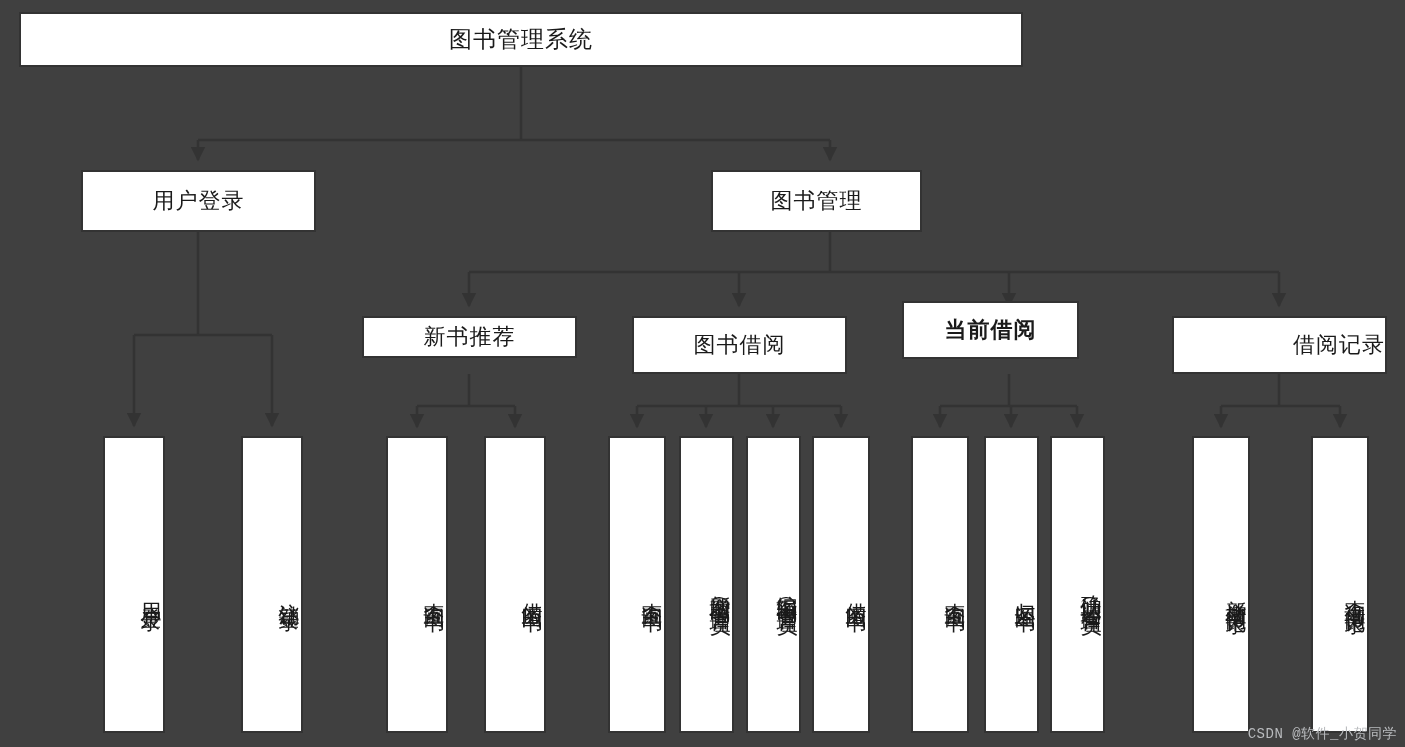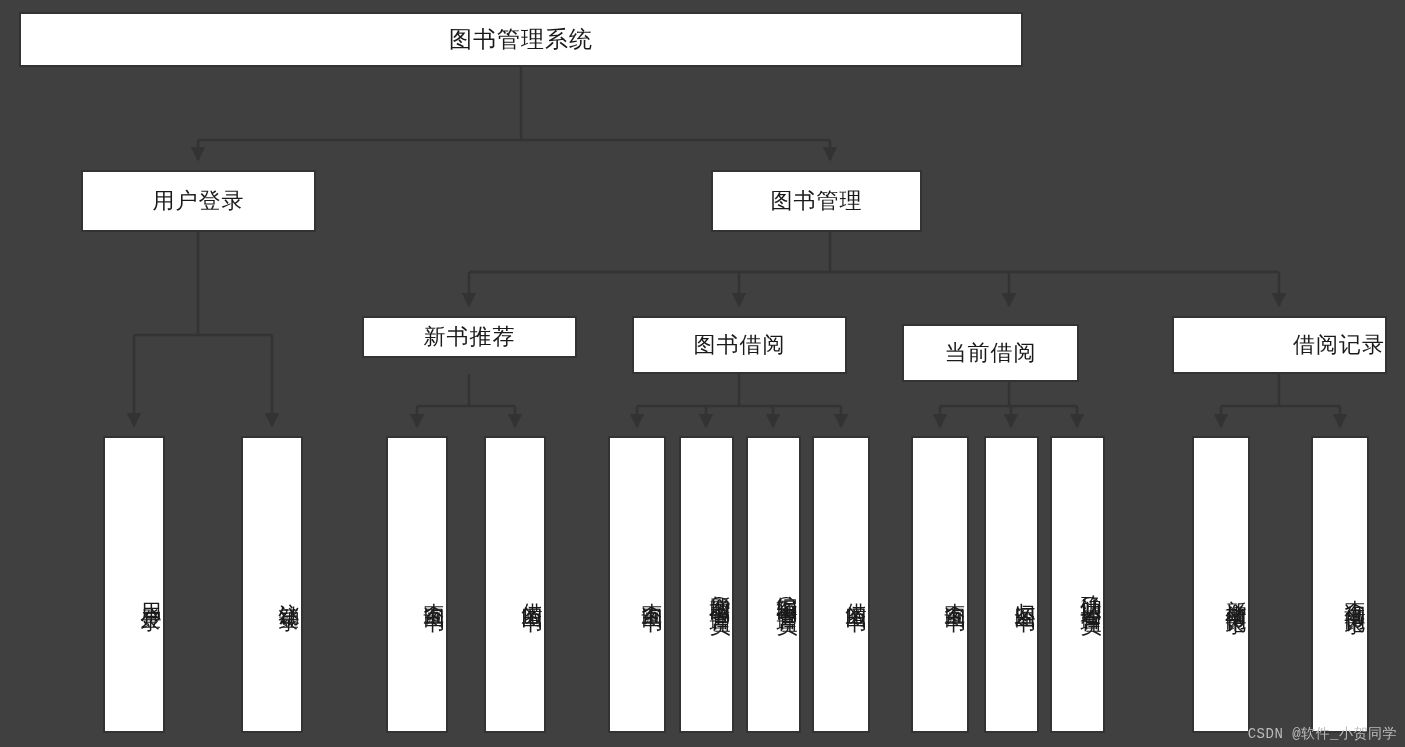--- a/index.html
+++ b/index.html
@@ -133,21 +133,21 @@
   <div class="node h" style="left:711px; top:170px; width:211px; height:62px;">
     <span>图书管理</span>
   </div>
 
   <div class="node h" style="left:362px; top:316px; width:215px; height:42px;">
     <span>新书推荐</span>
   </div>
   <div class="node h" style="left:632px; top:316px; width:215px; height:58px;">
     <span>图书借阅</span>
   </div>
-  <div class="node h" style="left:902px; top:324px; width:177px; height:58px;">
+  <div class="node h" style="left:902px; top:301px; width:177px; height:58px;font-weight:bold;">
     <span>当前借阅</span>
   </div>
   <div class="node h" style="left:1172px; top:316px; width:215px; height:58px;justify-content:flex-end;">
     <span>借阅记录</span>
   </div>
 
   <div class="node v" style="left:103px; top:436px; width:62px; height:297px;">
     <span class="vlabel">用户登录</span>
   </div>
   <div class="node v" style="left:241px; top:436px; width:62px; height:297px;">

